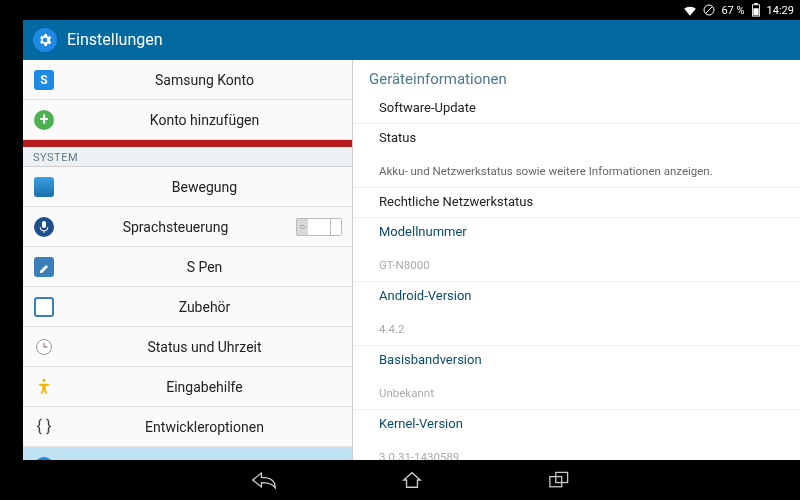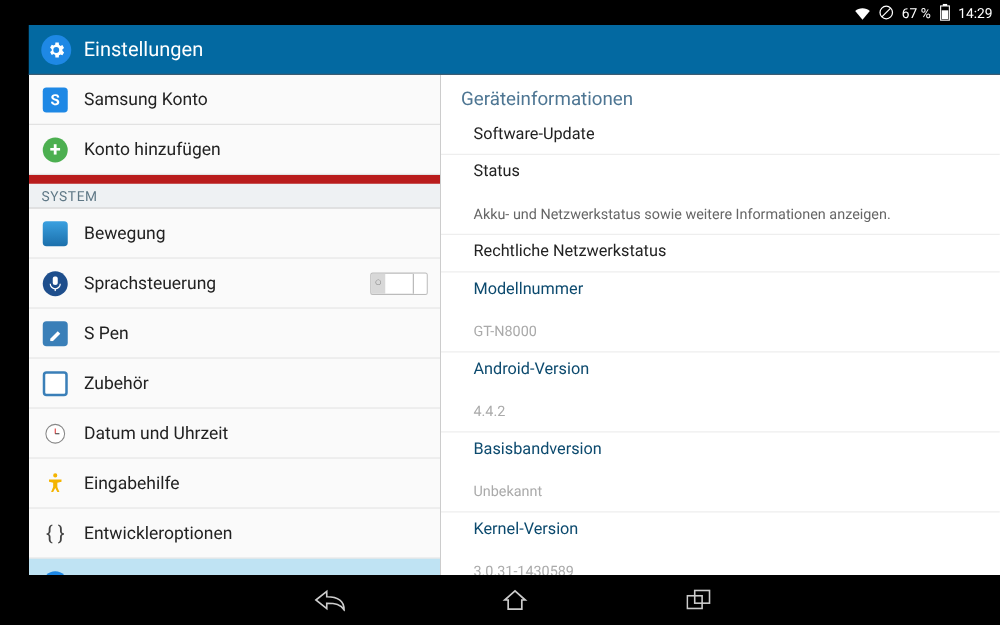--- a/index.html
+++ b/index.html
@@ -17,21 +17,21 @@
 
   
   .content { flex: 1; display: flex; min-height: 0; }
   .sidebar { width: 330px; background: #f7f7f7; border-right: 1px solid #ccc; overflow-y: auto; }
   .detail  { flex: 1; background: #fff; overflow-y: auto; position: relative; }
 
   
   .section-header { font-size: 11px; color: #5f7886; padding: 4px 10px 2px; background: #eef1f3; border-top:7px solid #b91c1c; border-bottom:1px solid #d0d0d0; letter-spacing: 0.5px; }
   .row { display: flex; align-items: center; height: 40px; padding: 0 10px; gap: 12px; border-bottom: 1px solid #e2e2e2; font-size: 14px; color: #222; cursor: pointer; background:#fafafa; }
   .row .icon-slot { width: 22px; height: 22px; display:flex; align-items:center; justify-content:center; flex:0 0 22px; }
-  .row .label { flex: 1; }
+  .row .label { flex: 1; text-align: center; }
   .row .toggle { width: 46px; height: 18px; background:#fff; border:1px solid #bbb; border-radius:2px; display:flex; align-items:center; }
   .row .toggle .knob { width:22px; height:16px; margin-left:22px; background:#fff; border-left:1px solid #bbb;}
   .row .toggle .track { width:22px; height:16px; background:#d8d8d8; display:flex; align-items:center; justify-content:center; color:#888; font-size:10px;}
   .row.selected { background: #bfe3f3; position: relative; }
   .row.selected::after{
     content:""; position:absolute; right:-10px; top:50%; transform:translateY(-50%);
     width:0;height:0;border-top:10px solid transparent;border-bottom:10px solid transparent;border-left:10px solid #bfe3f3;
   }
 
   
@@ -151,21 +151,21 @@
       </div>
 
       <div class="row">
         <span class="icon-slot">
           <svg width="20" height="20" viewBox="0 0 24 24">
               <circle cx="12" cy="12" r="9" fill="#fff" stroke="#888"></circle>
               <line x1="12" y1="12" x2="12" y2="7" stroke="#d33"></line>
               <line x1="12" y1="12" x2="16" y2="12" stroke="#333"></line>
             </svg>
         </span>
-        <span class="label">Datum und Uhrzeit</span>
+        <span class="label">Status und Uhrzeit</span>
       </div>
 
       <div class="row">
         <span class="icon-slot">
           <svg width="20" height="20" viewBox="0 0 24 24">
               <path d="M12 2a2 2 0 110 4 2 2 0 010-4zm-6 6h12v2l-4 1v4l2 5h-2l-2-4-2 4H8l2-5v-4l-4-1z" fill="#f4b400"></path>
             </svg>
         </span>
         <span class="label">Eingabehilfe</span>
       </div>

